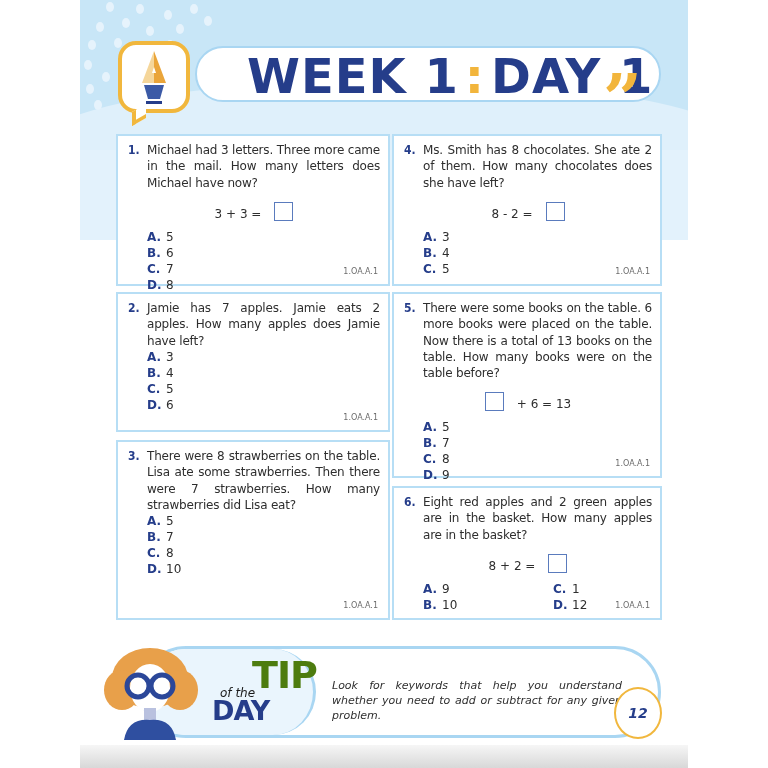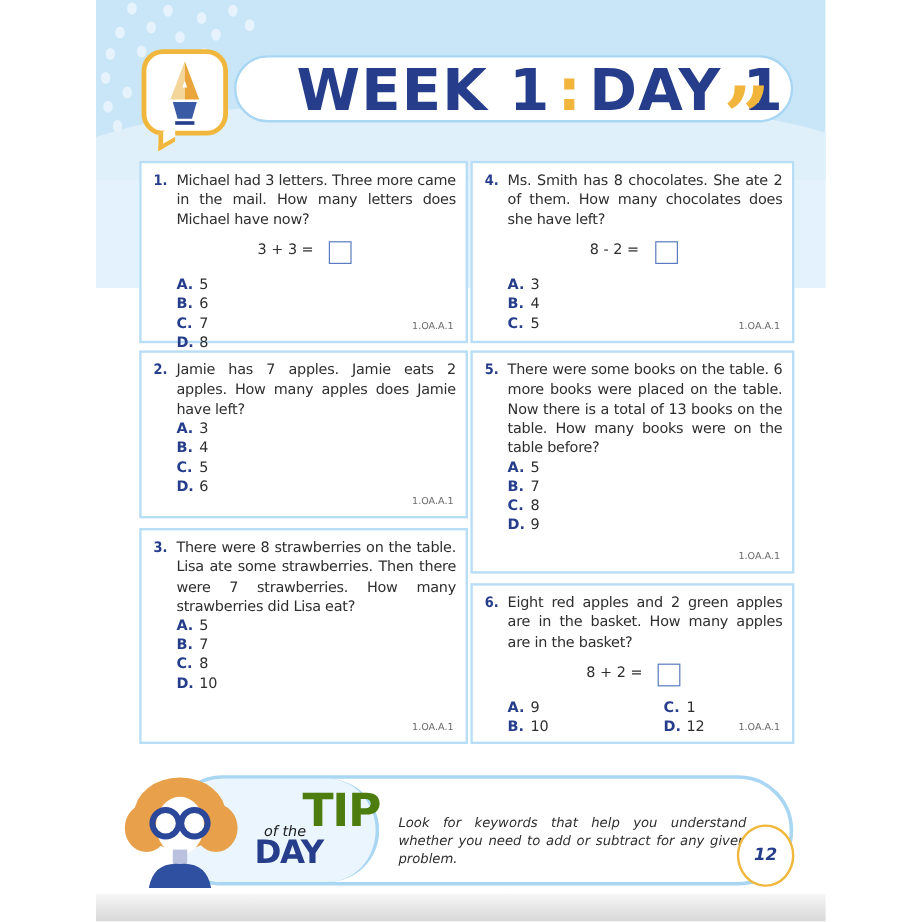--- a/index.html
+++ b/index.html
@@ -55,21 +55,21 @@
   }
 
   
   .card {
     position: absolute; background: #ffffff; border: 2px solid #b7def5;
     padding: 6px 8px 0 10px;
   }
   .q-row { display: flex; }
   .q-num { width: 19px; flex: none; font-weight: bold; color: #253d8a; font-size: 12px; line-height: 16px; font-family: "DejaVu Sans Condensed", "DejaVu Sans", sans-serif; }
   .q-text { font-size: 12px; line-height: 16.3px; color: #2e2e2e; text-align: justify; letter-spacing: -0.2px; }
-  .eq { text-align: center; font-size: 12px; color: #2e2e2e; margin: 10px 0 8px; display: flex; justify-content: center; align-items: flex-start; gap: 13px; height: 20px; }
+  .eq { text-align: center; font-size: 12px; color: #2e2e2e; margin: 10px 0 8px; display: flex; justify-content: center; align-items: flex-end; gap: 13px; height: 20px; }
   .ans-box { display: inline-block; width: 19px; height: 19px; border: 1.5px solid #5a7bbd; }
   .opts { padding-left: 19px; }
   .opt { font-size: 12px; line-height: 16px; color: #2e2e2e; }
   .opt-l { font-weight: bold; color: #253d8a; display: inline-block; width: 19px; }
   .std { position: absolute; right: 10px; bottom: 8px; font-size: 8px; color: #6b6b6b; }
   .opts-grid { display: grid; grid-template-columns: 130px 100px; padding-left: 19px; }
 
   
   .tip-bar {
     position: absolute; left: 140px; top: 646px; width: 521px; height: 92px;
@@ -197,20 +197,24 @@
     <div class="opt"><span class="opt-l">C.</span><span>5</span></div>
   </div>
   <span class="std">1.OA.A.1</span>
 </div>
 
 <div class="card" style="left:392px;top:292px;width:270px;height:186px;">
   <div class="q-row">
     <span class="q-num">5.</span>
     <span class="q-text">There were some books on the table. 6 more books were placed on the table. Now there is a total of 13 books on the table. How many books were on the table before?</span>
   </div>
+  <div class="eq">
+    <span class="ans-box"></span>
+    <span>+ 6 = 13</span>
+  </div>
   <div class="opts">
     <div class="opt"><span class="opt-l">A.</span><span>5</span></div>
     <div class="opt"><span class="opt-l">B.</span><span>7</span></div>
     <div class="opt"><span class="opt-l">C.</span><span>8</span></div>
     <div class="opt"><span class="opt-l">D.</span><span>9</span></div>
   </div>
   <span class="std">1.OA.A.1</span>
 </div>
 
 <div class="card" style="left:392px;top:486px;width:270px;height:134px;">

